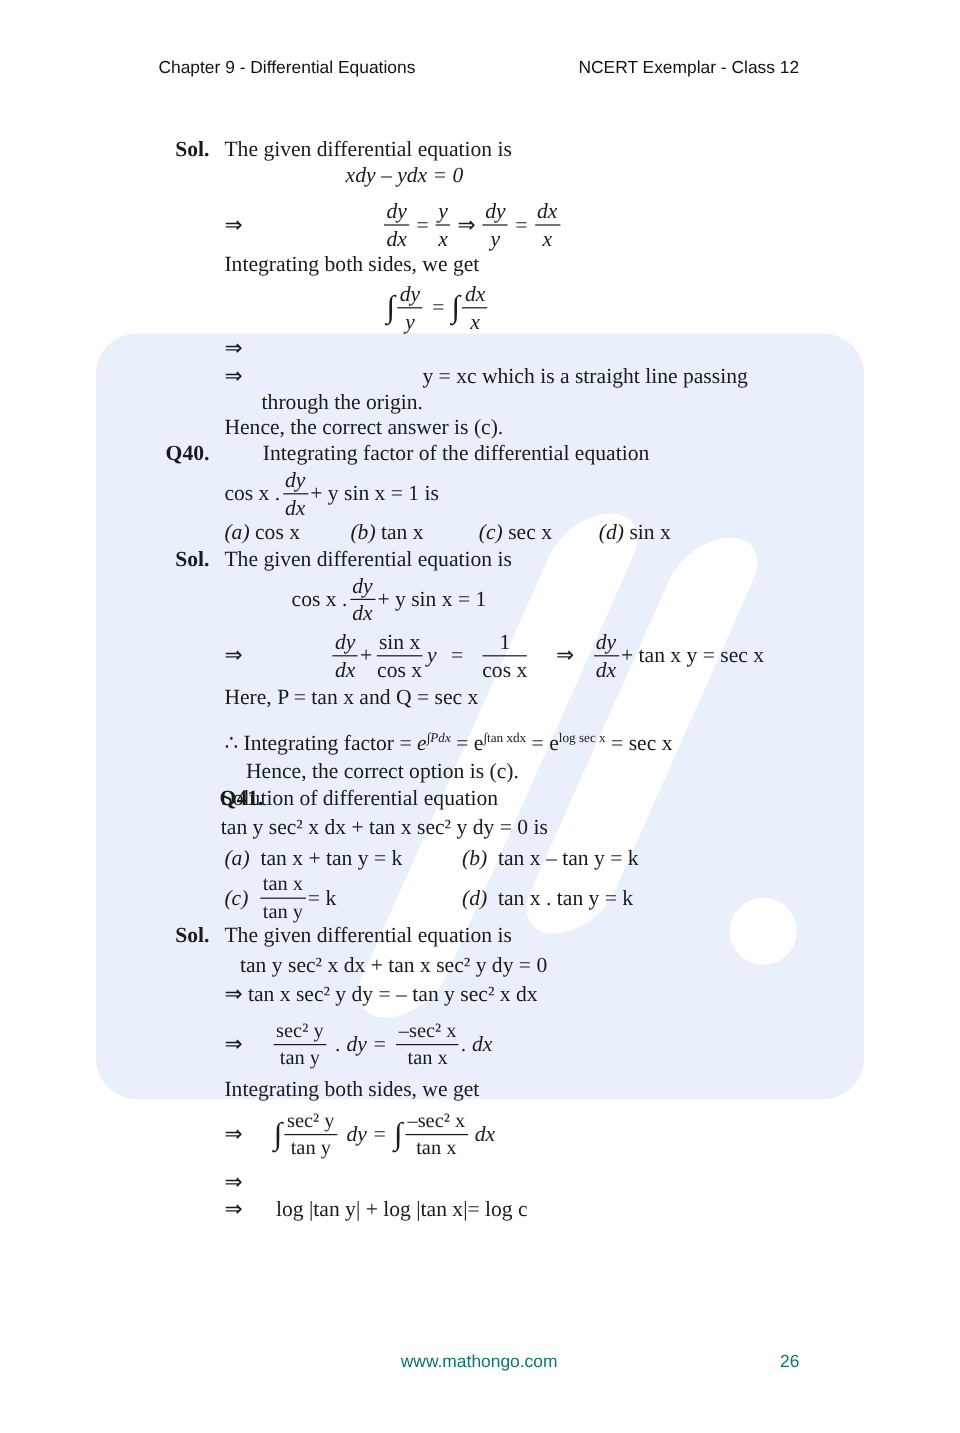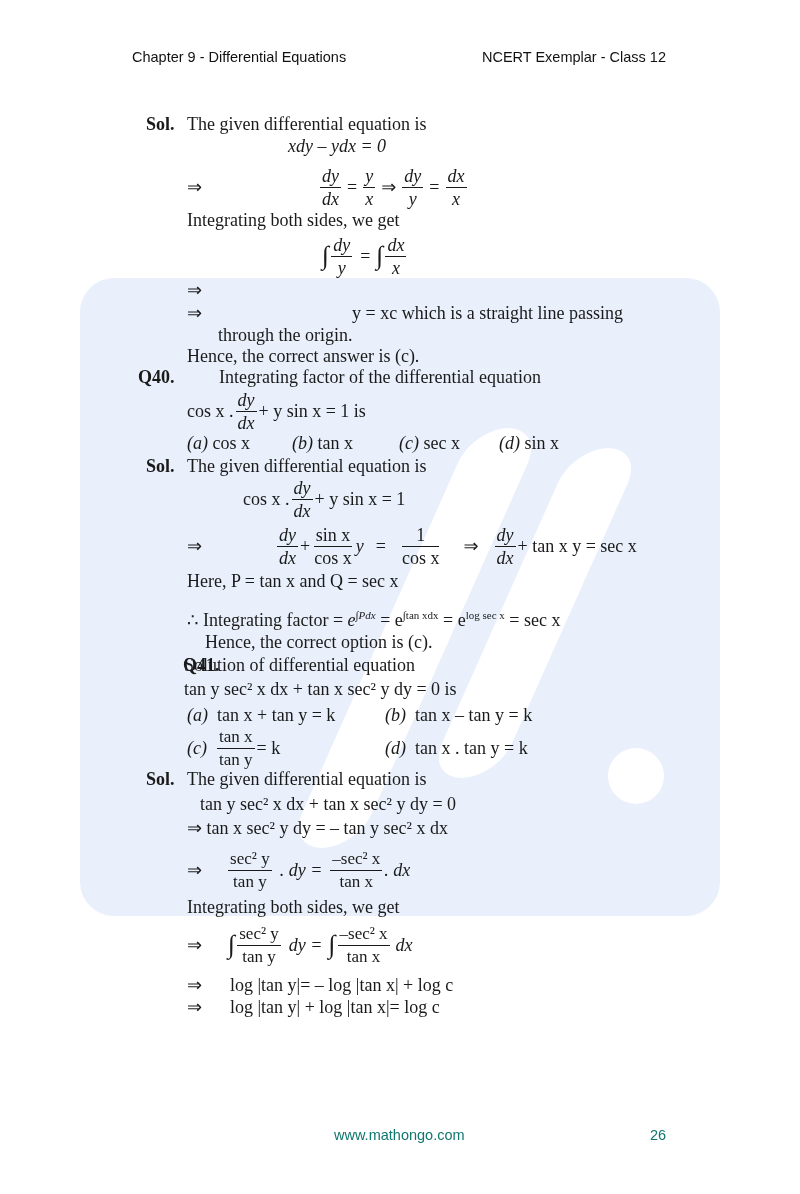--- a/index.html
+++ b/index.html
@@ -192,19 +192,18 @@
       </span>
     <span class="i" style="margin:16px 6px;">dy  =</span>
     <span class="int">∫</span>
     <span class="frac sm">
         <span class="num">–sec² x</span>
         <span class="den">tan x</span>
       </span>
     <span class="i" style="margin-left:4px;">dx</span>
   </div>
   <div class="line" style="left:187px; top:975px;">⇒</div>
-  <div class="line" style="left:230px; top:975px;">log |tan y|= – log |tan x| + log c</div>
   <div class="line" style="left:187px; top:997px;">⇒</div>
   <div class="line" style="left:230px; top:997px;">log |tan y| + log |tan x|= log c</div>
 </div>
 
 <div class="ftr site">www.mathongo.com</div>
 <div class="ftr page">26</div>
 
 </body></html>

